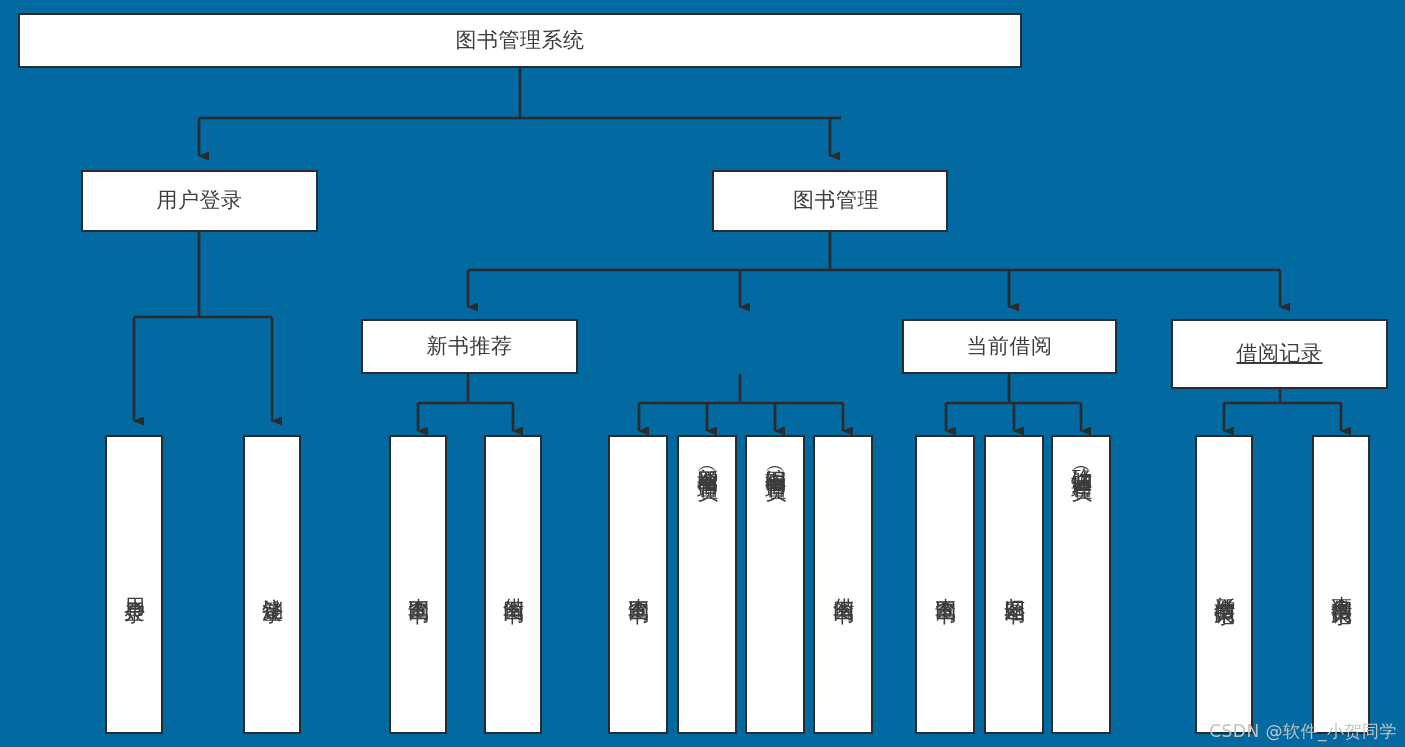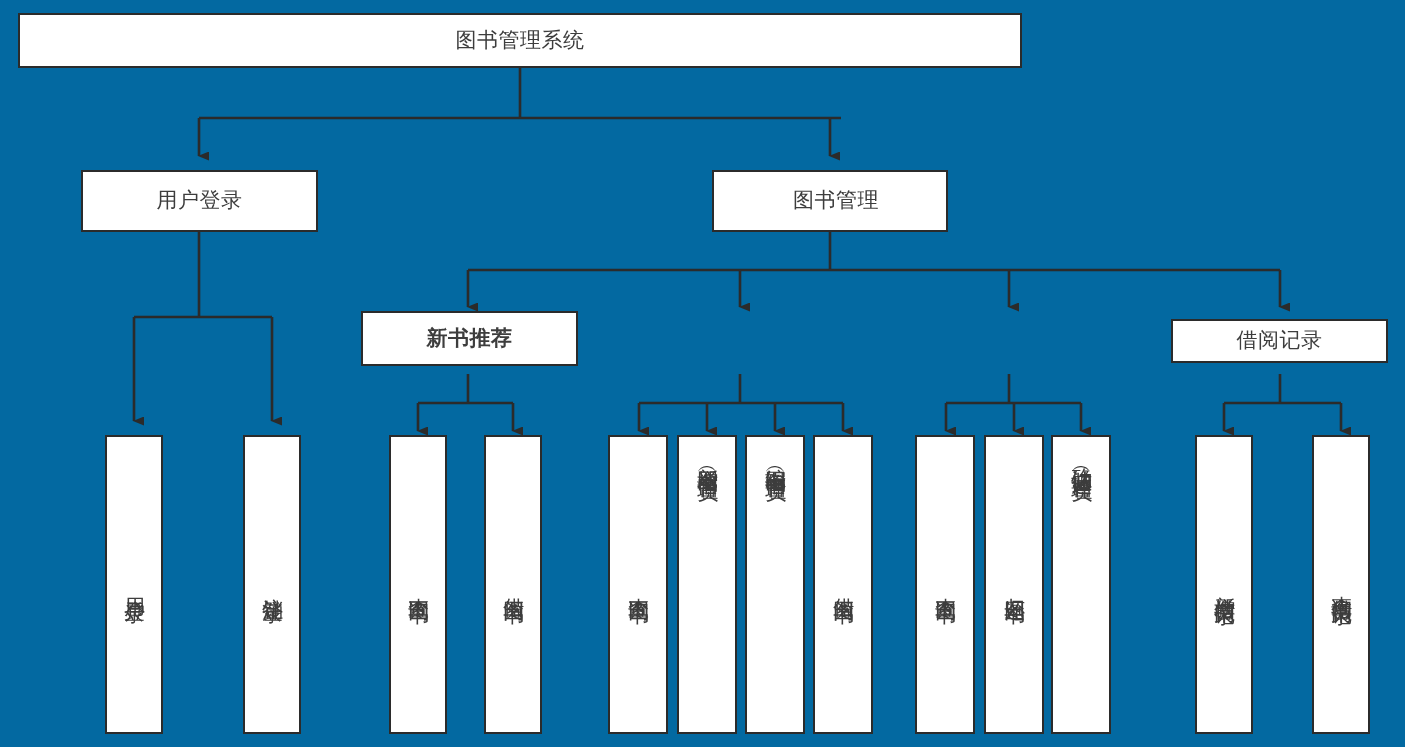--- a/index.html
+++ b/index.html
@@ -136,24 +136,27 @@
     <span class="node-label">图书管理系统</span>
   </div>
 
   <div class="node level1" style="left:81px; top:170px; width:237px; height:62px;">
     <span class="node-label">用户登录</span>
   </div>
   <div class="node level1" style="left:712px; top:170px; width:236px; height:62px;padding-left:12px;">
     <span class="node-label">图书管理</span>
   </div>
 
-  <div class="node level2" style="left:361px; top:311px; width:217px; height:55px;font-weight:bold;">
+  <div class="node level2" style="left:361px; top:319px; width:217px; height:55px;">
     <span class="node-label">新书推荐</span>
   </div>
-  <div class="node level2" style="left:1171px; top:319px; width:217px; height:44px;">
+  <div class="node level2" style="left:902px; top:319px; width:215px; height:55px;">
+    <span class="node-label">当前借阅</span>
+  </div>
+  <div class="node level2" style="left:1171px; top:319px; width:217px; height:70px;text-decoration:underline;">
     <span class="node-label">借阅记录</span>
   </div>
 
   <div class="node leaf center-text" style="left:105px; top:435px; width:58px; height:299px;">
     <span class="node-label">用户登录</span>
   </div>
   <div class="node leaf center-text" style="left:243px; top:435px; width:58px; height:299px;">
     <span class="node-label">注销登录</span>
   </div>
 
@@ -187,14 +190,15 @@
     <span class="node-label">确认归还（管理员）</span>
   </div>
 
   <div class="node leaf center-text" style="left:1195px; top:435px; width:58px; height:299px;">
     <span class="node-label">新增借阅记录</span>
   </div>
   <div class="node leaf center-text" style="left:1312px; top:435px; width:58px; height:299px;">
     <span class="node-label">查询借阅记录</span>
   </div>
 
+  <div id="watermark">CSDN @软件_小贺同学</div>
 
 </div>
 
 </body></html>

